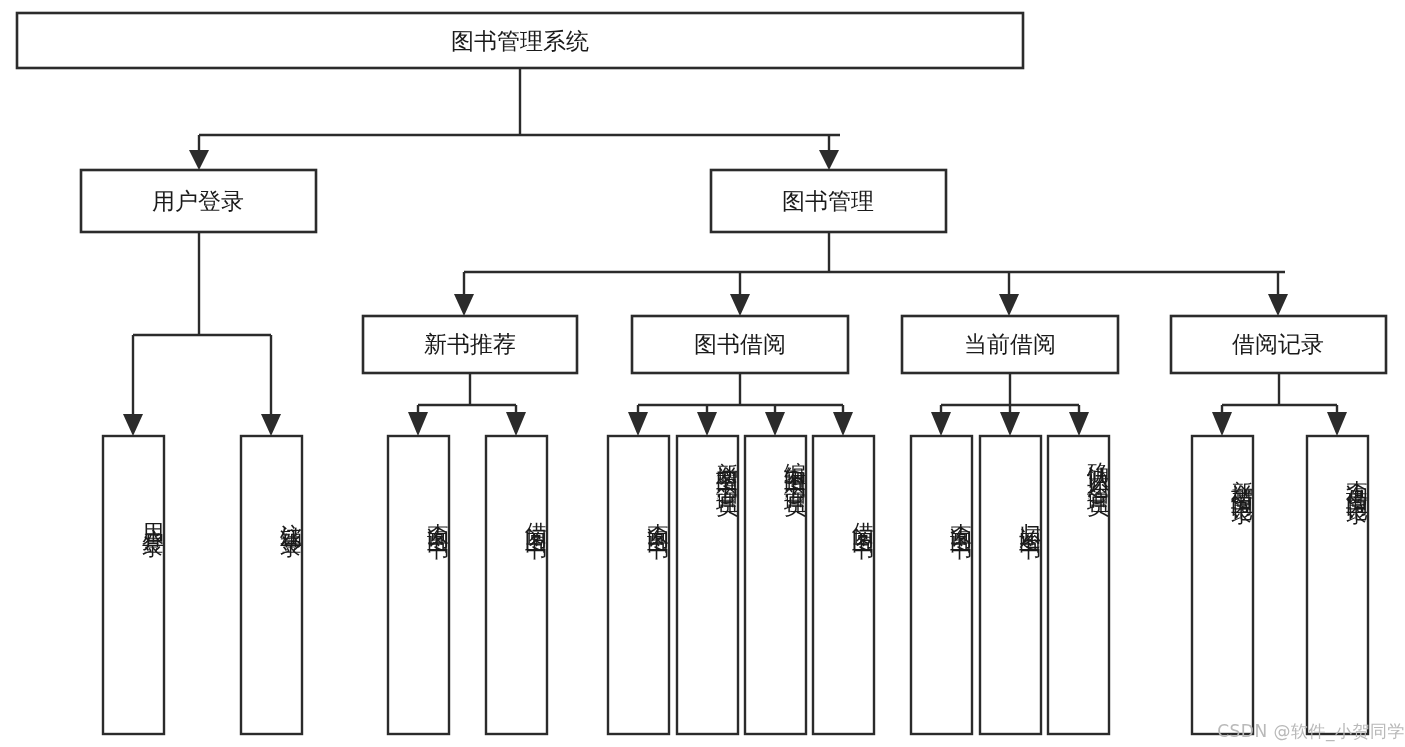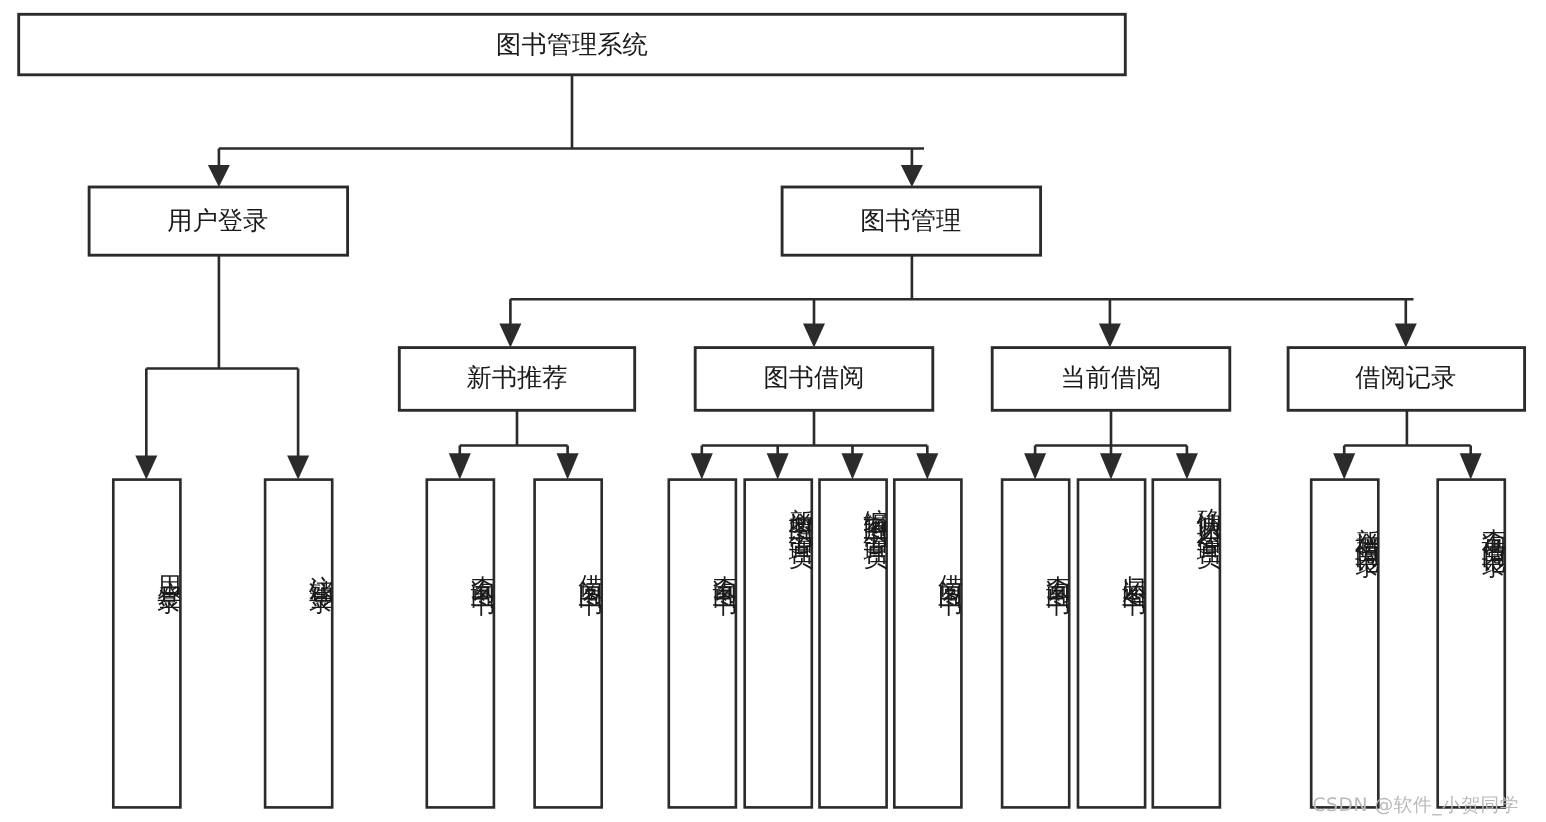--- a/index.html
+++ b/index.html
@@ -50,21 +50,21 @@
   }
   .node-label {
     fill: #1a1a1a;
     font-family: "DejaVu Sans", "Liberation Sans", sans-serif;
     font-size: 23px;
     text-anchor: middle;
     dominant-baseline: middle;
   }
   .watermark {
     position: absolute;
-    right: 24px;
+    right: 0;
     bottom: 4px;
     font-family: "DejaVu Sans", "Liberation Sans", sans-serif;
     font-size: 17px;
     color: #b9b9b9;
     letter-spacing: 0.5px;
     white-space: nowrap;
     pointer-events: none;
   }
   
   .vtext {

